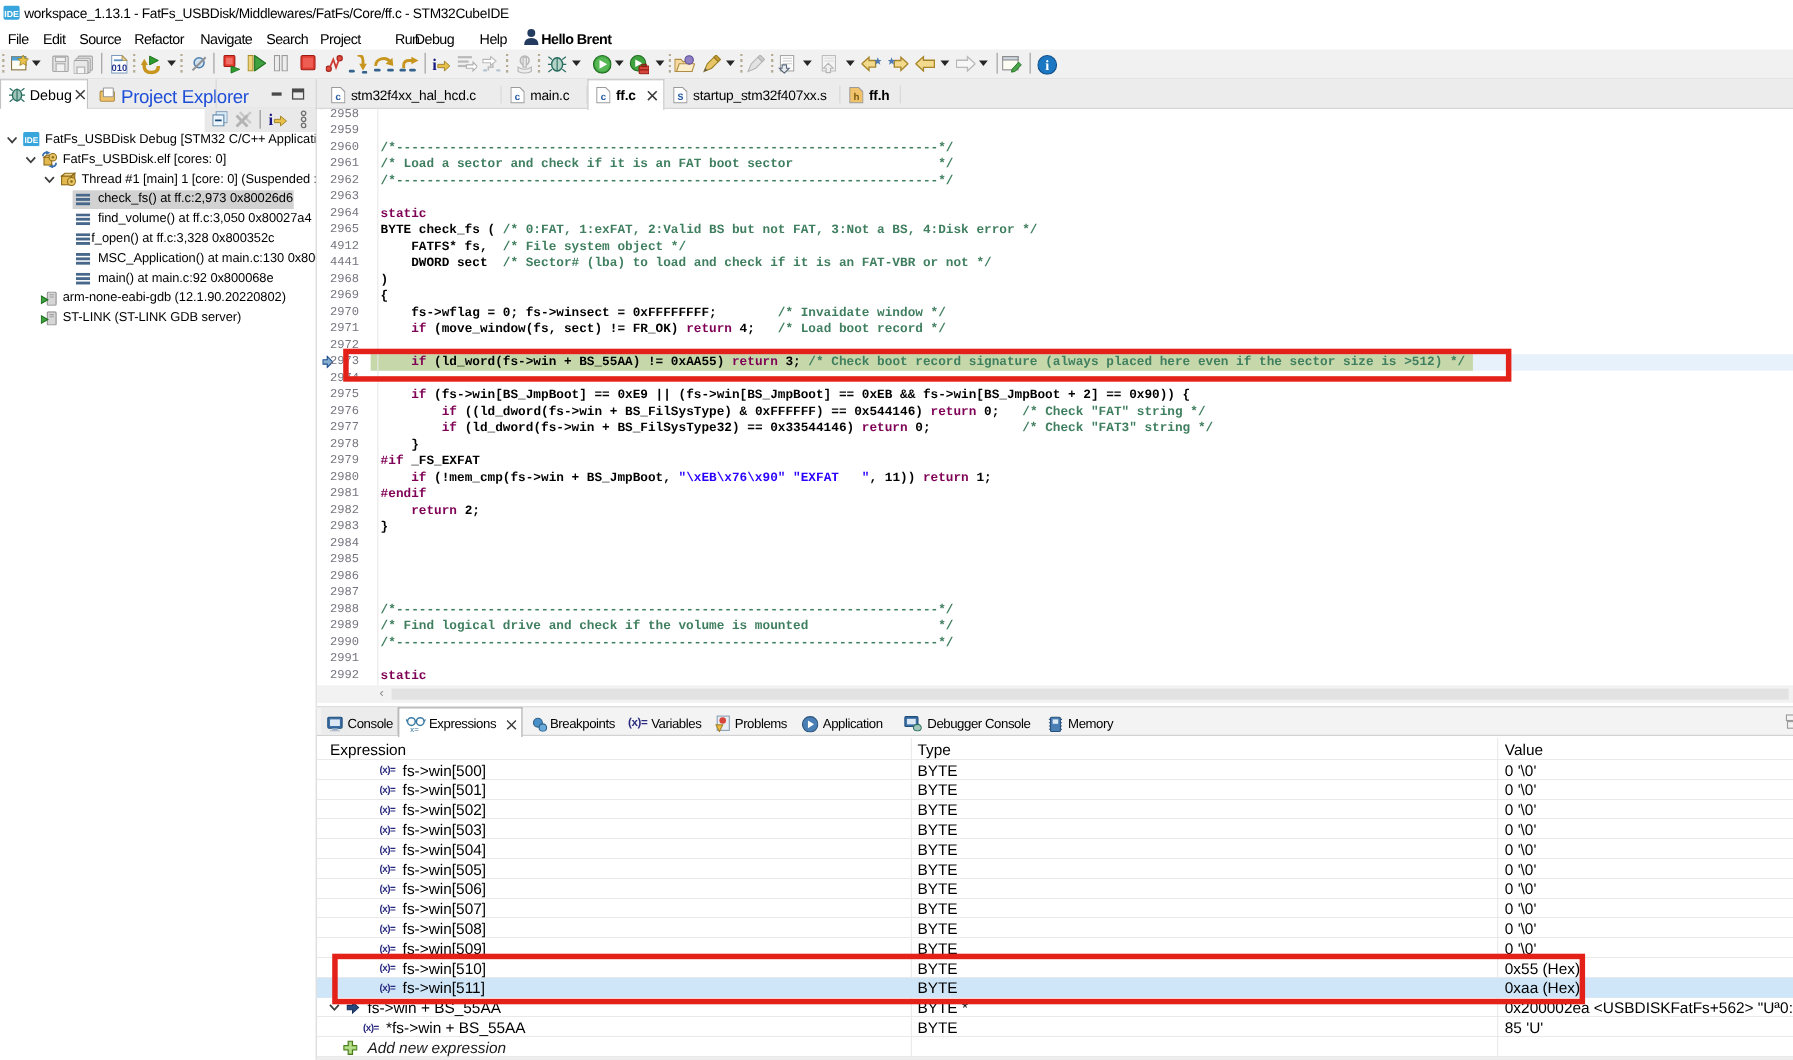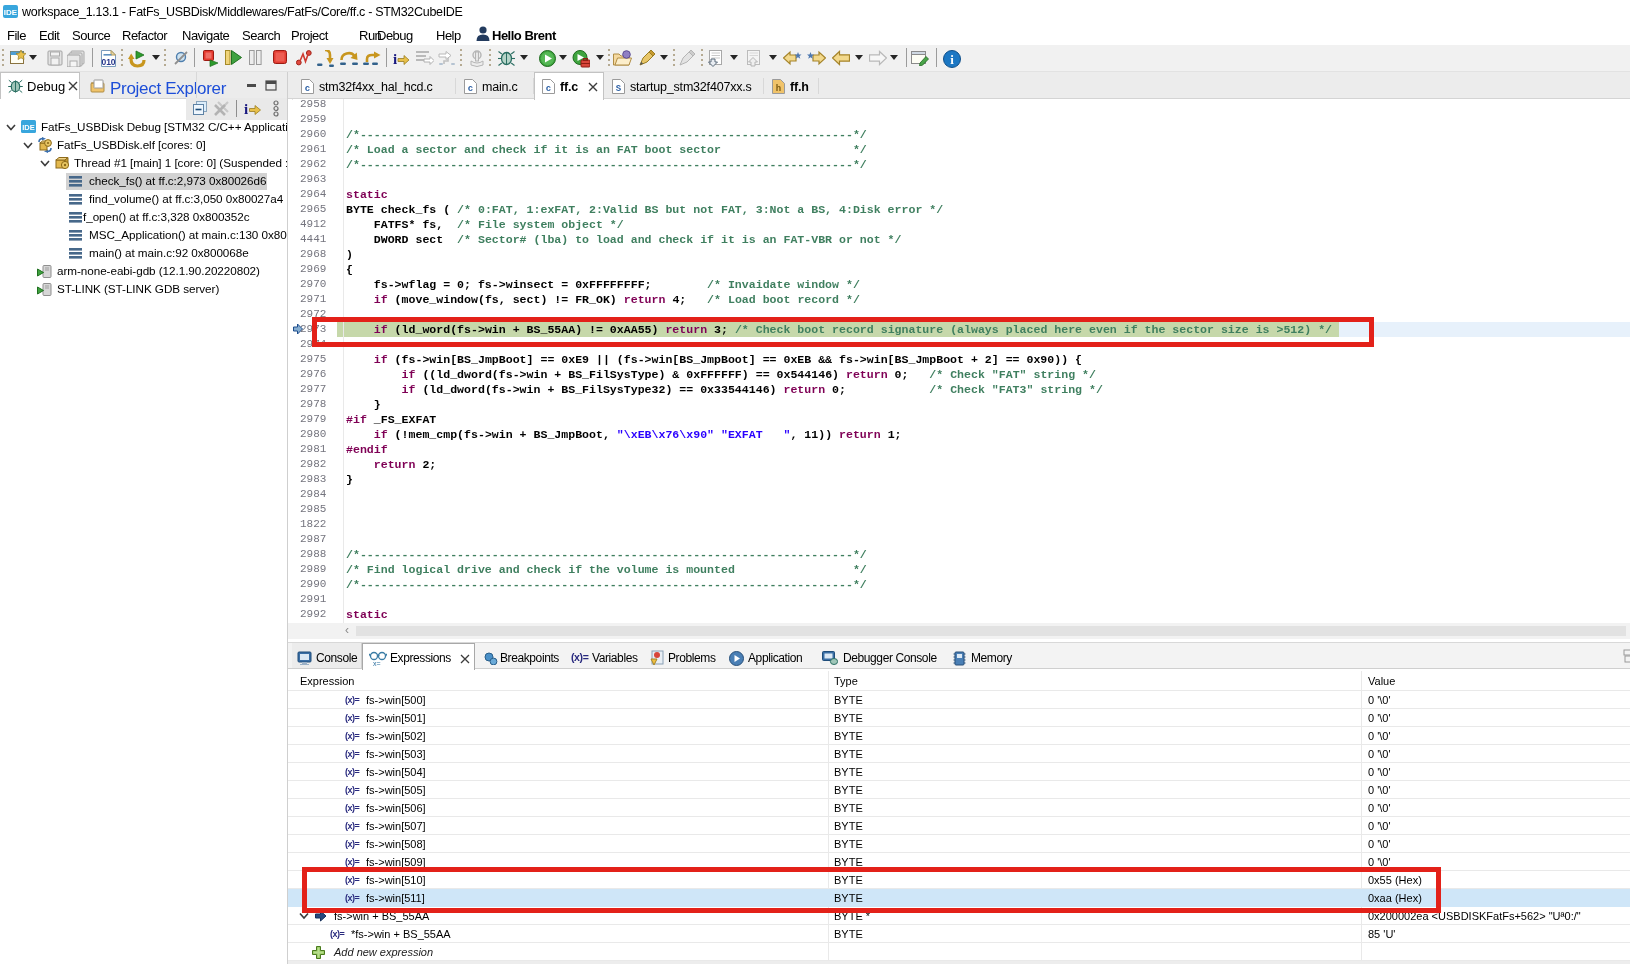--- a/index.html
+++ b/index.html
@@ -14,21 +14,21 @@
 .dd{position:absolute;top:55px;width:0;height:0;border-left:4px solid transparent;border-right:4px solid transparent;border-top:5px solid #262626}
 .tabstrip{top:72px;height:27px;background:#ececec;border-bottom:1px solid #d4d4d4}
 .tab{position:absolute;top:72px;height:27px;font-size:13px;white-space:nowrap}
 .tab-sel{background:#fff;border:1px solid #c3c3c3;border-bottom:none;height:28px}
 .ltree{font-size:11.7px;letter-spacing:-0.05px;white-space:nowrap}
 .trow{position:absolute;height:18px;line-height:18px;left:0;width:287px;overflow:hidden}
 .lnum{position:absolute;width:34px;text-align:left;font:11px "Liberation Mono",monospace;color:#74747e;line-height:15px;height:15px;left:300px}
 .cl{position:absolute;left:346px;font:bold 11.57px "Liberation Mono",monospace;line-height:15px;height:15px;white-space:pre;letter-spacing:0.005px}
 .c{color:#3f7f5f}.k{color:#7f0055}.s{color:#2a00ff}
 .btab{position:absolute;top:0;height:26px;font-size:12px;letter-spacing:-0.4px;white-space:nowrap}
-.erow{position:absolute;font-size:11px;height:18px;line-height:18px;white-space:nowrap}
+.erow{position:absolute;font-size:14px;height:18px;line-height:18px;white-space:nowrap}
 .xeq{font-size:9px;color:#28297e;font-weight:bold;letter-spacing:-0.5px}
 </style></head><body>
 
 <div class="ab titlebar"></div>
 <svg class="ab" style="left:3px;top:5px" width="15" height="14">
     <rect x="0" y="0" width="15" height="13" rx="2" fill="#38a6dd"></rect>
     <text x="7.5" y="10" font-size="8" font-weight="bold" fill="#fff" text-anchor="middle" font-family="Liberation Sans">IDE</text>
   </svg>
 <div class="ab title-txt">workspace_1.13.1 - FatFs_USBDisk/Middlewares/FatFs/Core/ff.c - STM32CubeIDE</div>
 <div class="ab menubar"></div>
@@ -458,21 +458,21 @@
 <div class="ab lnum" style="top:427px">2980</div>
 <div class="ab cl" style="top:427px">    <span class="k">if</span> (!mem_cmp(fs-&gt;win + BS_JmpBoot, <span class="s">"\xEB\x76\x90"</span> <span class="s">"EXFAT   "</span>, 11)) <span class="k">return</span> 1;</div>
 <div class="ab lnum" style="top:442px">2981</div>
 <div class="ab cl" style="top:442px"><span class="k">#endif</span></div>
 <div class="ab lnum" style="top:457px">2982</div>
 <div class="ab cl" style="top:457px">    <span class="k">return</span> 2;</div>
 <div class="ab lnum" style="top:472px">2983</div>
 <div class="ab cl" style="top:472px">}</div>
 <div class="ab lnum" style="top:487px">2984</div>
 <div class="ab lnum" style="top:502px">2985</div>
-<div class="ab lnum" style="top:517px">1822</div>
+<div class="ab lnum" style="top:517px">2986</div>
 <div class="ab lnum" style="top:532px">2987</div>
 <div class="ab lnum" style="top:547px">2988</div>
 <div class="ab cl" style="top:547px"><span class="c">/*-----------------------------------------------------------------------*/</span></div>
 <div class="ab lnum" style="top:562px">2989</div>
 <div class="ab cl" style="top:562px"><span class="c">/* Find logical drive and check if the volume is mounted                 */</span></div>
 <div class="ab lnum" style="top:577px">2990</div>
 <div class="ab cl" style="top:577px"><span class="c">/*-----------------------------------------------------------------------*/</span></div>
 <div class="ab lnum" style="top:592px">2991</div>
 <div class="ab lnum" style="top:607px">2992</div>
 <div class="ab cl" style="top:607px"><span class="k">static</span></div>

